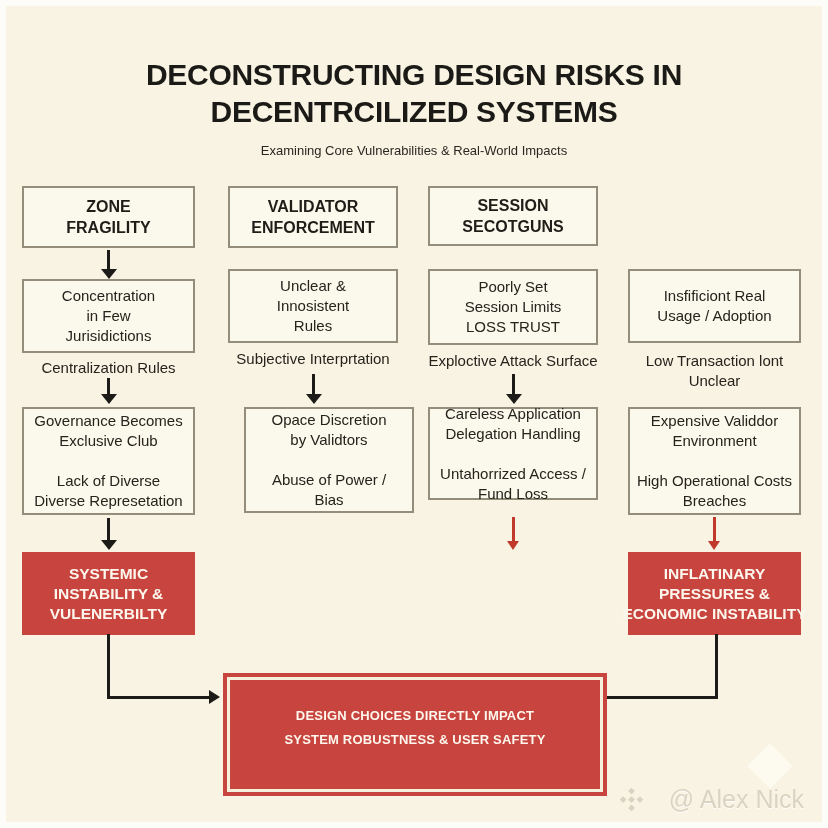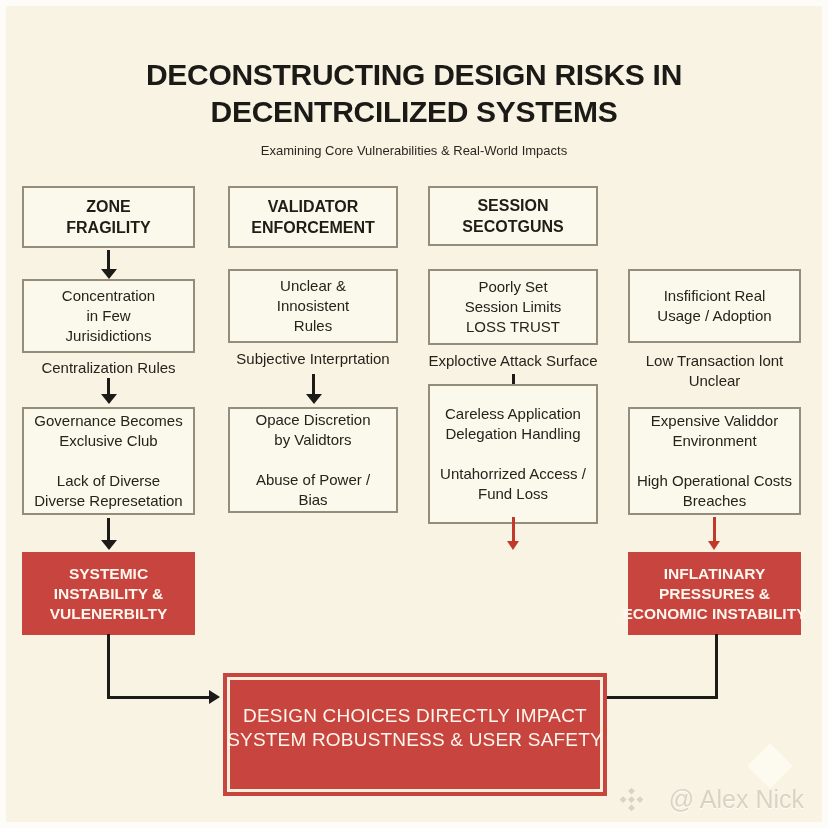--- a/index.html
+++ b/index.html
@@ -73,21 +73,21 @@
   .conclusion{
     position:absolute;box-sizing:border-box;
     left:223px;top:673px;width:384px;height:123px;
     background:var(--red);
     border:4px solid var(--red);
     box-shadow:inset 0 0 0 3px #f6efdb;
     display:flex;align-items:center;justify-content:center;
     text-align:center;padding-bottom:14px;
   }
   .conclusion span{
-    font-size:19px;font-weight:normal;color:#fdf7ed;line-height:24px;letter-spacing:.2px;
+    font-size:13px;font-weight:bold;color:#fdf7ed;line-height:24px;letter-spacing:.2px;
   }
   
   .watermark{
     position:absolute;right:24px;bottom:14px;
     display:flex;align-items:center;gap:24px;
     color:var(--wm);font-size:25px;
     text-shadow:0 1px 0 rgba(255,255,255,.8);
   }
   .sparkle{
     position:absolute;right:42px;bottom:46px;width:32px;height:32px;
@@ -147,21 +147,21 @@
   <div class="box body" style="left:228px;top:269px;width:170px;height:74px">
     <span class="lines">Unclear &amp;
 Innosistent
 Rules</span>
   </div>
   <div class="risk-label lines" style="left:228px;top:349px;width:170px">Subjective Interprtation</div>
   <div class="darrow" style="left:299px;top:374px;width:29px;height:30px">
       <i class="stem"></i>
       <i class="tip"></i>
     </div>
-  <div class="box body" style="left:228px;top:407px;width:170px;height:106px">
+  <div class="box body" style="left:244px;top:407px;width:170px;height:106px">
     <span class="lines">Opace Discretion
 by Validtors
 
 Abuse of Power /
 Bias</span>
   </div>
 
   <div class="box head" style="left:428px;top:186px;width:170px;height:60px">
     <span class="lines">SESSION
 SECOTGUNS</span>
@@ -169,21 +169,21 @@
   <div class="box body" style="left:428px;top:269px;width:170px;height:76px">
     <span class="lines">Poorly Set
 Session Limits
 LOSS TRUST</span>
   </div>
   <div class="risk-label lines" style="left:428px;top:351px;width:170px">Exploctive Attack Surface</div>
   <div class="darrow" style="left:499px;top:374px;width:29px;height:30px">
       <i class="stem"></i>
       <i class="tip"></i>
     </div>
-  <div class="box body" style="left:428px;top:384px;width:170px;height:140px">
+  <div class="box body" style="left:428px;top:407px;width:170px;height:93px">
     <span class="lines">Careless Application
 Delegation Handling
 
 Untahorrized Access /
 Fund Loss</span>
   </div>
   <div class="darrow red" style="left:501px;top:517px;width:25px;height:33px">
       <i class="stem"></i>
       <i class="tip"></i>
     </div>

